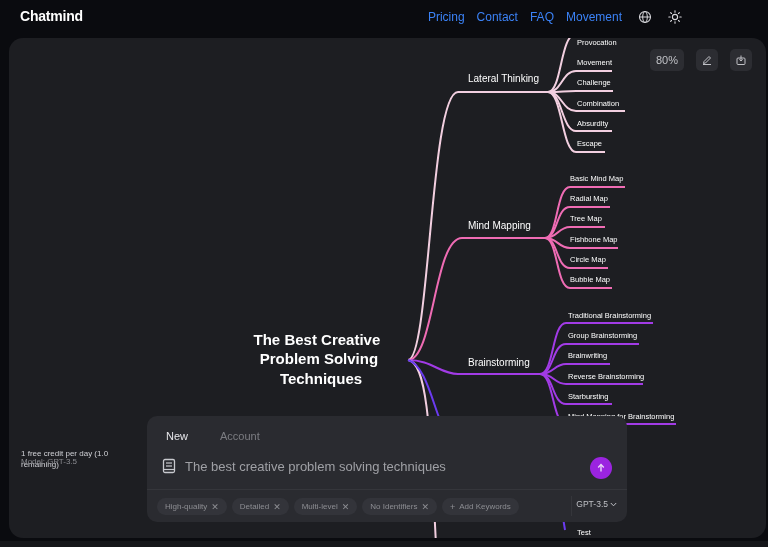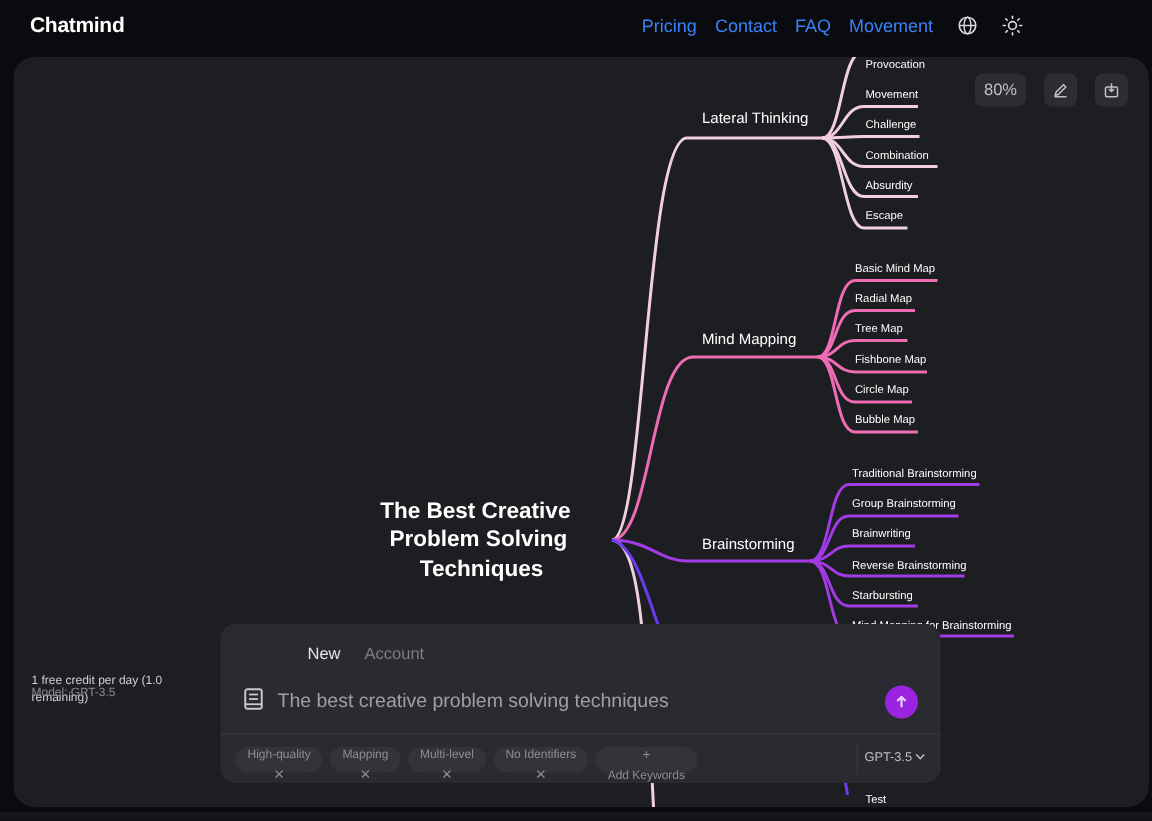--- a/index.html
+++ b/index.html
@@ -12,29 +12,29 @@
   .canvas { position: absolute; left: 9px; top: 38px; width: 757px; height: 500px; background: #1d1e22; border-radius: 14px; overflow: hidden; }
   .toolbar { position: absolute; right: 14px; top: 11px; display: flex; gap: 12px; margin-left: 18px; }
   .tb { height: 22px; background: #2c2d32; border-radius: 5px; color: #bfc0c5; font-size: 11px; display: flex; align-items: center; justify-content: center; }
   .tb.zoom { width: 34px; }
   .tb.ic { width: 22px; }
   svg.map { position: absolute; left: 0; top: 0; }
   .mtext { fill: #ffffff; font-family: "Liberation Sans", sans-serif; }
   .credits { position: absolute; left: 21px; top: 448px; width: 110px; color: #d0d1d6; font-size: 8px; line-height: 11px; }
   .model { position: absolute; left: 21px; top: 457px; color: #8a8b90; font-size: 8px; }
   .composer { position: absolute; left: 147px; top: 416px; width: 480px; height: 106px; background: #2a2b30; border-radius: 10px; }
-  .tabs { position: absolute; left: 19px; top: 14px; display: flex; gap: 16px; font-size: 11px; margin-left: 39px; }
+  .tabs { position: absolute; left: 19px; top: 14px; display: flex; gap: 32px; font-size: 11px; }
   .tab-new { color: #e6e6ea; }
   .tab-mod { color: #7c7d82; }
   .prompt { position: absolute; left: 15px; top: 42px; display: flex; align-items: center; }
   .prompt .txt { margin-left: 9px; color: #9fa0a5; font-size: 13px; }
   .send { position: absolute; right: 15px; top: 41px; width: 22px; height: 22px; border-radius: 50%; background: #9b24e0; display: flex; align-items: center; justify-content: center; }
   .divider { position: absolute; left: 0; right: 0; top: 73px; height: 1px; background: #35363b; }
   .chips { position: absolute; left: 10px; top: 82px; display: flex; gap: 5px; }
-  .chip { height: 17px; padding: 0 8px; border-radius: 9px; background: #33343a; color: #8d8e93; font-size: 8px; display: flex; align-items: center; gap: 4px; flex-direction: column; }
+  .chip { height: 17px; padding: 0 8px; border-radius: 9px; background: #33343a; color: #8d8e93; font-size: 8px; display: flex; align-items: center; gap: 4px; }
   .chip .x { font-size: 9px; color: #8d8e93; }
   .model-sel { position: absolute; right: 10px; top: 83px; color: #bfc0c5; font-size: 8.5px; display: flex; align-items: center; gap: 2px; }
   .vsep { position: absolute; right: 55px; top: 80px; width: 1px; height: 20px; background: #35363b; }
   .bottom-strip { position: absolute; left: 0; top: 541px; width: 768px; height: 6px; background: #15161a; }
 </style>
 </head>
 <body>
 
 <div class="topbar">
   <div class="logo">Chatmind</div>
@@ -187,21 +187,21 @@
         <path d="M2.2,4.4 L5,1.6 L7.8,4.4" fill="none" stroke="#e9d6f7" stroke-width="1.4"></path>
       </svg>
   </div>
   <div class="divider"></div>
   <div class="chips">
     <div class="chip">
         <span>High-quality</span>
         <span class="x">✕</span>
       </div>
     <div class="chip">
-        <span>Mapping</span>
+        <span>Detailed</span>
         <span class="x">✕</span>
       </div>
     <div class="chip">
         <span>Multi-level</span>
         <span class="x">✕</span>
       </div>
     <div class="chip">
         <span>No Identifiers</span>
         <span class="x">✕</span>
       </div>

